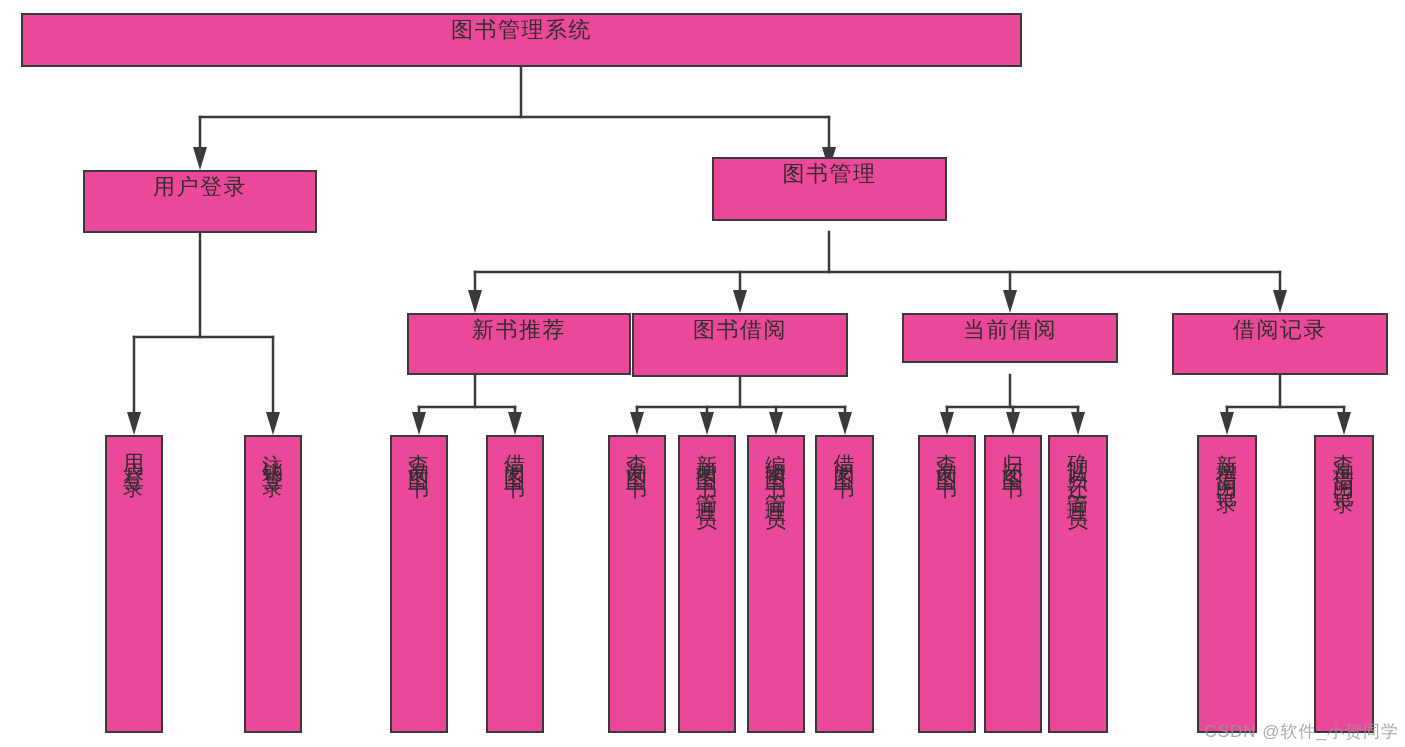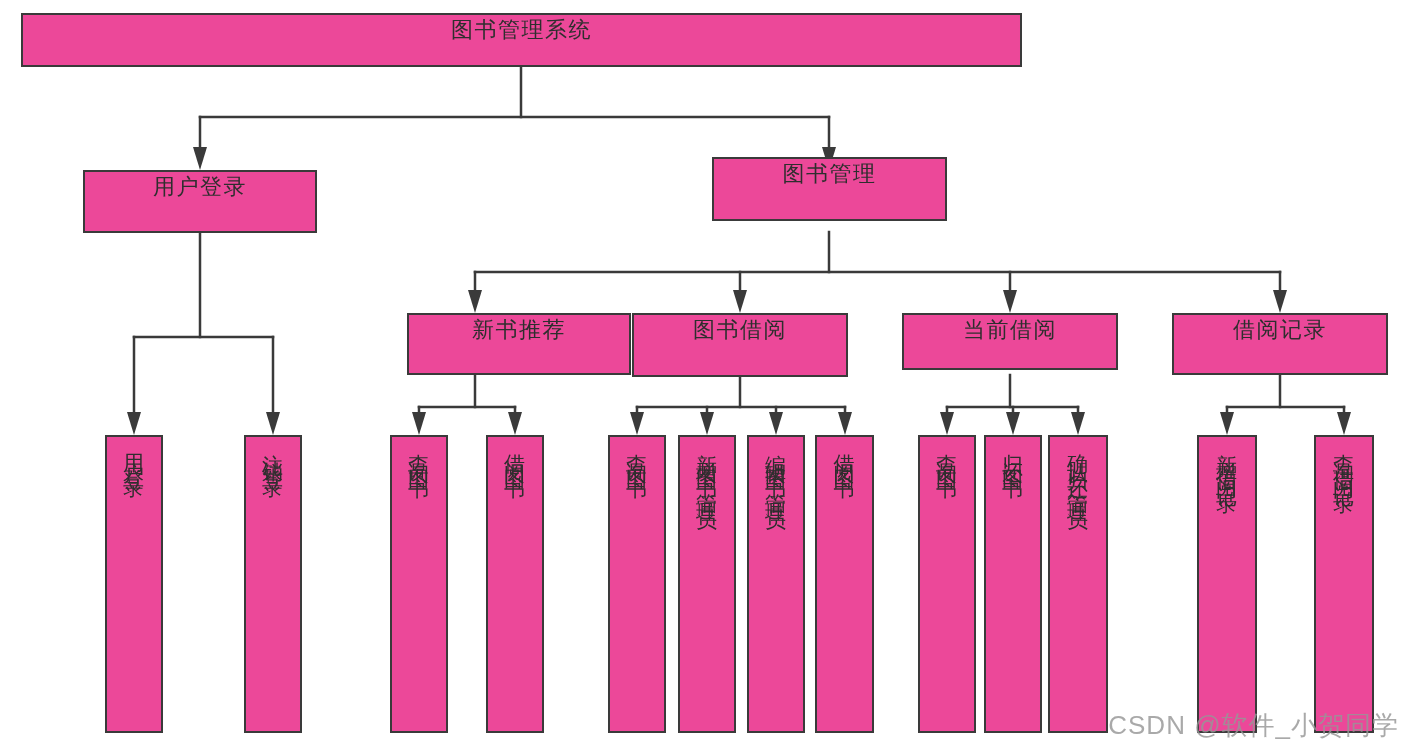--- a/index.html
+++ b/index.html
@@ -13,21 +13,21 @@
     box-sizing:border-box; display:flex; align-items:flex-start; justify-content:center;
     color:#2e2e2e;
   }
   .node.h { font-size:22px; letter-spacing:1.5px; }
   .node.leaf span {
     writing-mode:vertical-rl; text-orientation:mixed;
     font-size:21px; letter-spacing:8px; line-height:1; color:#2e2e2e;
   }
   .watermark {
     position:absolute; right:6px; bottom:4px;
-    font-size:26px; color:rgba(150,150,150,0.82); letter-spacing:1px;
+    font-size:17px; color:rgba(150,150,150,0.82); letter-spacing:1px;
     white-space:nowrap;
   }
 </style>
 </head>
 <body>
 
 <div class="canvas">
 
   <svg id="connectors" width="1405" height="747" viewBox="0 0 1405 747">
       <line x1="521" y1="67" x2="521" y2="117" stroke="#3a3a3a" stroke-width="2.5" stroke-linecap="square"></line>
@@ -94,21 +94,21 @@
   <div class="node h" style="left:712px; top:157px; width:235px; height:64px;">
     <span>图书管理</span>
   </div>
 
   <div class="node h" style="left:363px; top:313px; width:224px; height:62px;margin-left:44px;">
     <span>新书推荐</span>
   </div>
   <div class="node h" style="left:632px; top:313px; width:216px; height:64px;">
     <span>图书借阅</span>
   </div>
-  <div class="node h" style="left:902px; top:313px; width:216px; height:57px;">
+  <div class="node h" style="left:902px; top:313px; width:216px; height:50px;">
     <span>当前借阅</span>
   </div>
   <div class="node h" style="left:1172px; top:313px; width:216px; height:62px;">
     <span>借阅记录</span>
   </div>
 
   <div class="node leaf" style="left:105px; top:435px; width:58px; height:298px;">
     <span>用户登录</span>
   </div>
   <div class="node leaf" style="left:244px; top:435px; width:58px; height:298px;">

